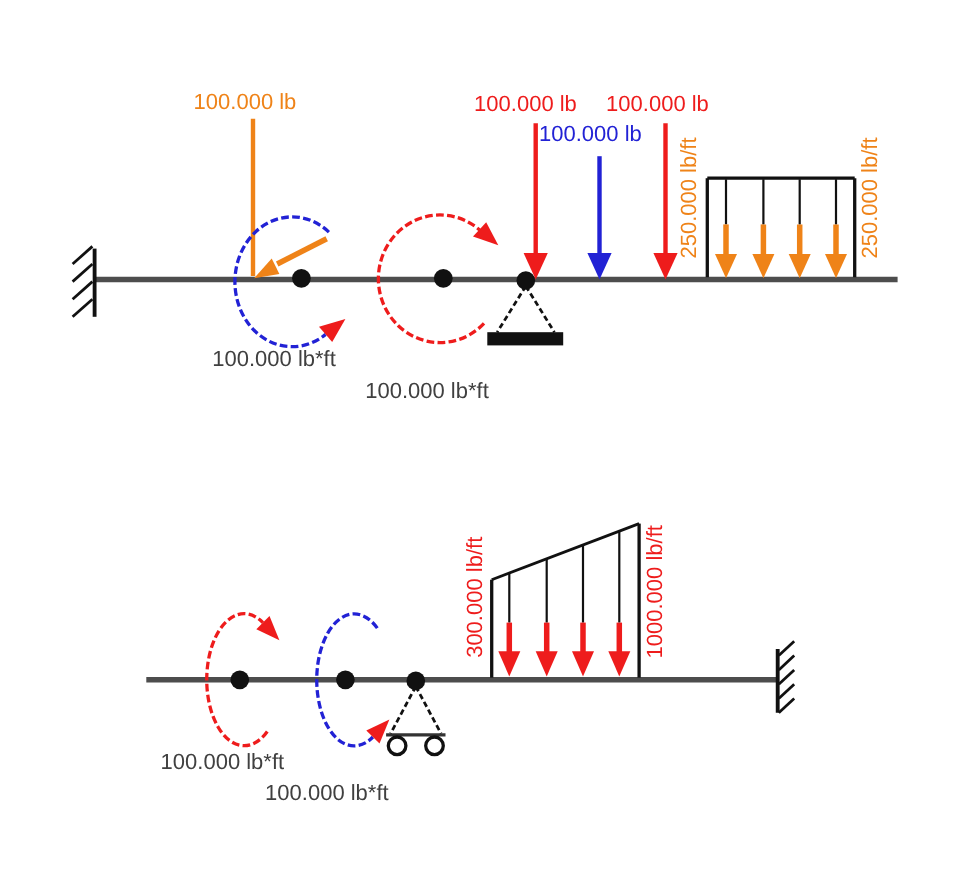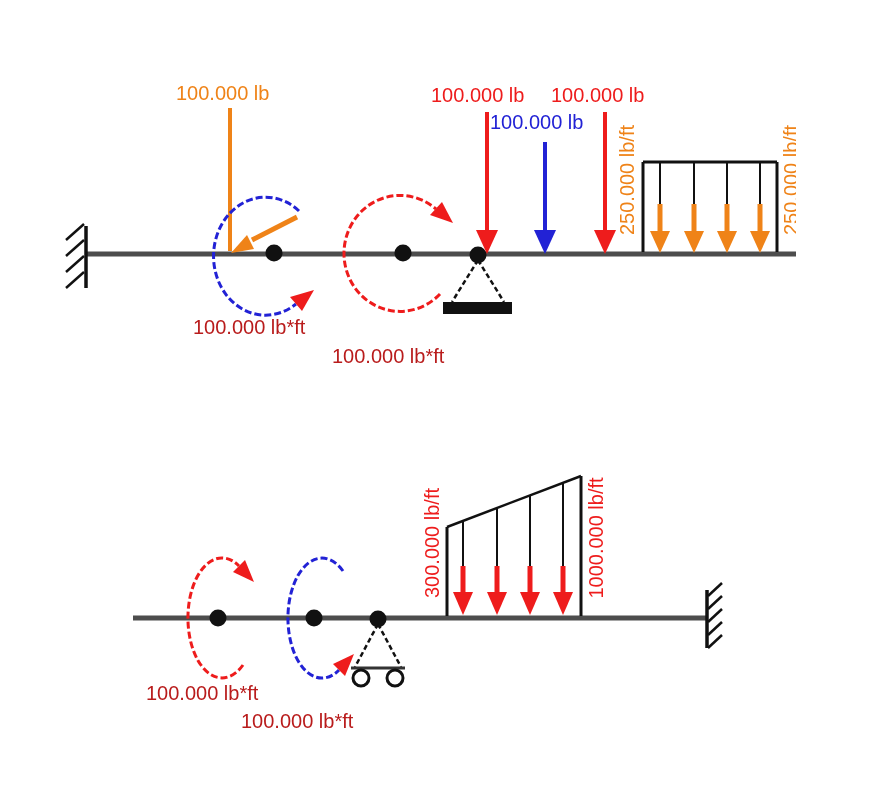--- a/index.html
+++ b/index.html
@@ -1,24 +1,24 @@
 <!DOCTYPE html>
 <html><head>
 <meta charset="utf-8">
 <style>
   html,body{margin:0;padding:0;background:#ffffff;}
   #stage{position:relative;width:796px;height:800px;background:#ffffff;overflow:hidden;
-         font-family:"Liberation Sans", sans-serif;}
+         font-family:"Liberation Sans", sans-serif;padding-left:20px;}
   #stage svg{position:absolute;left:0;top:0;}
   .lbl{position:absolute;font-size:20px;line-height:22px;white-space:nowrap;
        letter-spacing:0px;font-weight:400;}
   .lbl.orange{color:#ef8318;}
   .lbl.red{color:#ee1c1c;}
   .lbl.blue{color:#2222d5;}
-  .lbl.black{color:#b91c1c;}
+  .lbl.black{color:#404040;}
   .rot{transform:translate(-50%,-50%) rotate(-90deg);}
 </style>
 </head>
 <body>
 
 <div id="stage">
 
   <svg width="870" height="800" viewBox="0 0 870 800">
 
     <g>

